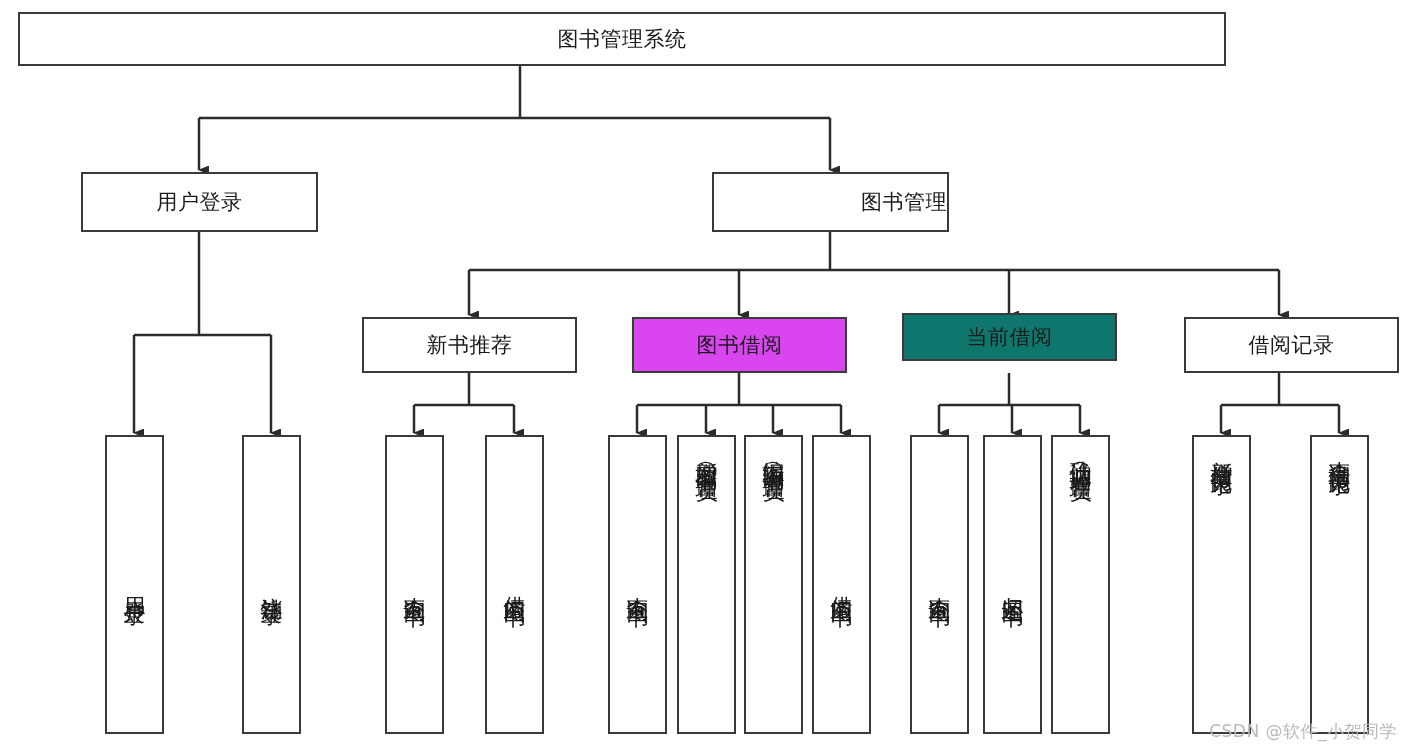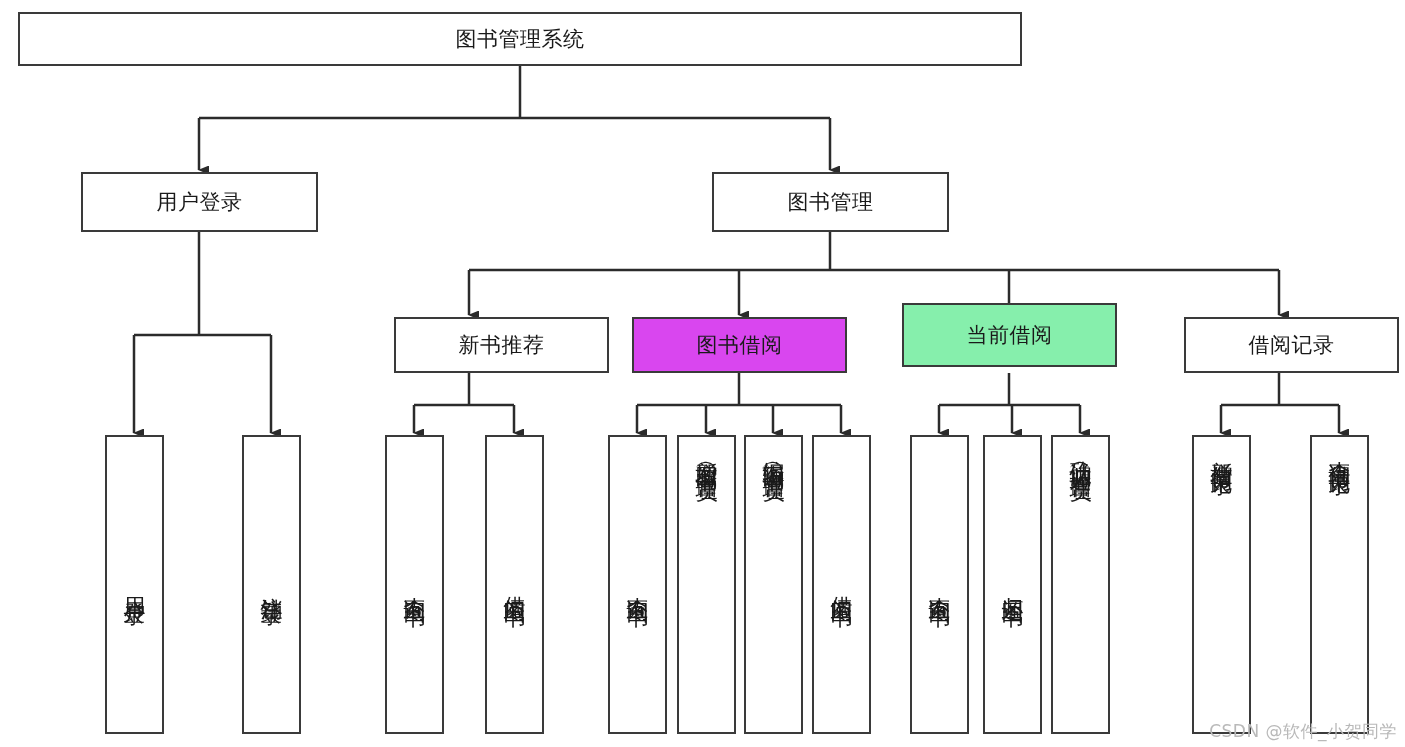--- a/index.html
+++ b/index.html
@@ -114,36 +114,36 @@
         <line x1="1012" y1="405" x2="1012" y2="433" stroke="#2b2b2b" stroke-width="2.5" marker-end="url(#arrowhead)"></line>
         <line x1="1080" y1="405" x2="1080" y2="433" stroke="#2b2b2b" stroke-width="2.5" marker-end="url(#arrowhead)"></line>
         <line x1="1279" y1="373" x2="1279" y2="405" stroke="#2b2b2b" stroke-width="2.5"></line>
         <line x1="1221" y1="405" x2="1339" y2="405" stroke="#2b2b2b" stroke-width="2.5"></line>
         <line x1="1221" y1="405" x2="1221" y2="433" stroke="#2b2b2b" stroke-width="2.5" marker-end="url(#arrowhead)"></line>
         <line x1="1339" y1="405" x2="1339" y2="433" stroke="#2b2b2b" stroke-width="2.5" marker-end="url(#arrowhead)"></line>
       </g>
   </svg>
 
   <div id="node-layer">
-      <div class="node-box node-horizontal" style="left: 18px; top: 12px; width: 1004px; height: 54px; border-color: rgb(58, 58, 58); background: rgb(255, 255, 255);">
+      <div class="node-box node-horizontal" style="left: 18px; top: 12px; width: 1208px; height: 54px; border-color: rgb(58, 58, 58); background: rgb(255, 255, 255);">
         <span class="node-label">图书管理系统</span>
       </div>
       <div class="node-box node-horizontal" style="left: 81px; top: 172px; width: 237px; height: 60px; border-color: rgb(58, 58, 58); background: rgb(255, 255, 255);">
         <span class="node-label">用户登录</span>
       </div>
-      <div class="node-box node-horizontal" style="left: 712px; top: 172px; width: 237px; height: 60px; border-color: rgb(58, 58, 58); background: rgb(255, 255, 255);">
+      <div class="node-box node-horizontal" style="left: 712px; top: 172px; width: 237px; height: 60px; border-color: rgb(58, 58, 58); background: rgb(255, 255, 255); justify-content: flex-end;">
         <span class="node-label">图书管理</span>
       </div>
-      <div class="node-box node-horizontal" style="left: 362px; top: 317px; width: 215px; height: 56px; border-color: rgb(58, 58, 58); background: rgb(255, 255, 255); margin-left: 32px;">
+      <div class="node-box node-horizontal" style="left: 362px; top: 317px; width: 215px; height: 56px; border-color: rgb(58, 58, 58); background: rgb(255, 255, 255);">
         <span class="node-label">新书推荐</span>
       </div>
       <div class="node-box node-horizontal" style="left: 632px; top: 317px; width: 215px; height: 56px; border-color: rgb(58, 58, 58); background: #d946ef;">
         <span class="node-label">图书借阅</span>
       </div>
-      <div class="node-box node-horizontal" style="left: 902px; top: 303px; width: 215px; height: 64px; border-color: rgb(58, 58, 58); background: #86efac;">
+      <div class="node-box node-horizontal" style="left: 902px; top: 313px; width: 215px; height: 48px; border-color: rgb(58, 58, 58); background: #0f766e;">
         <span class="node-label">当前借阅</span>
       </div>
       <div class="node-box node-horizontal" style="left: 1172px; top: 317px; width: 215px; height: 56px; border-color: rgb(58, 58, 58); background: rgb(255, 255, 255); margin-left: 12px;">
         <span class="node-label">借阅记录</span>
       </div>
       <div class="node-box node-vertical node-leaf-center" style="left: 105px; top: 435px; width: 59px; height: 299px; border-color: rgb(58, 58, 58); background: rgb(255, 255, 255);">
         <span class="node-label">用户登录</span>
       </div>
       <div class="node-box node-vertical node-leaf-center" style="left: 242px; top: 435px; width: 59px; height: 299px; border-color: rgb(58, 58, 58); background: rgb(255, 255, 255);">
         <span class="node-label">注销登录</span>

